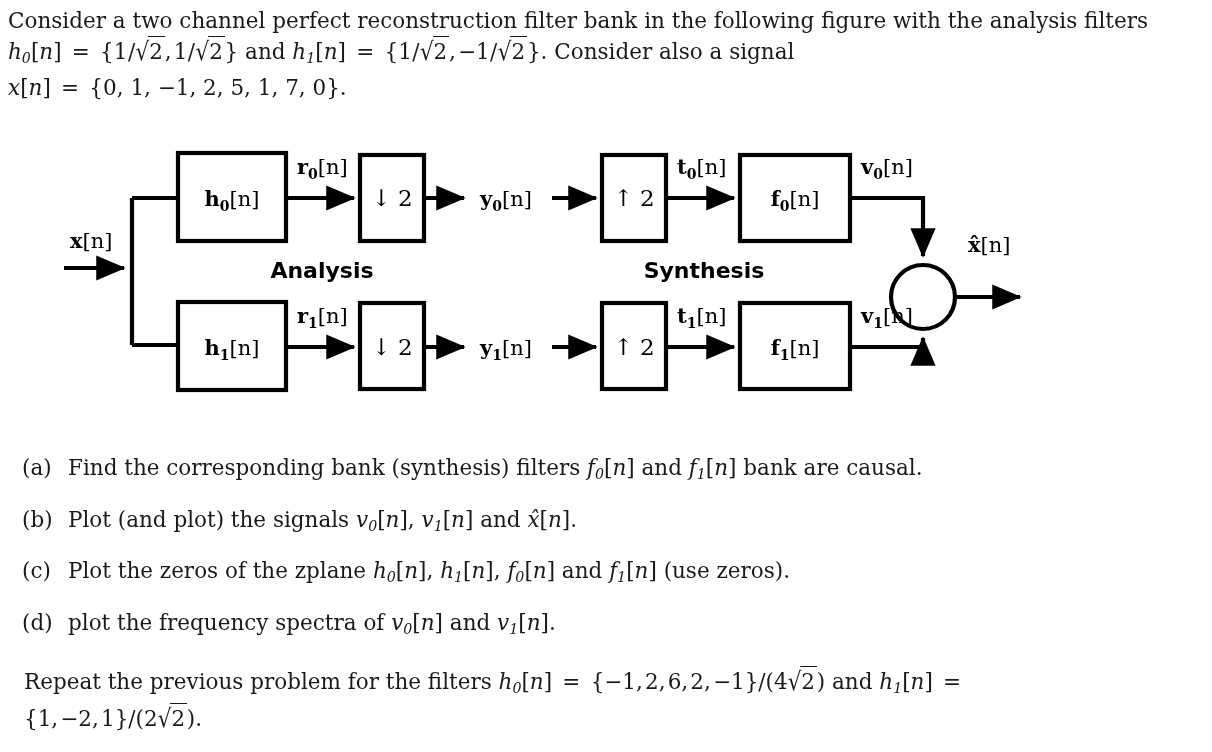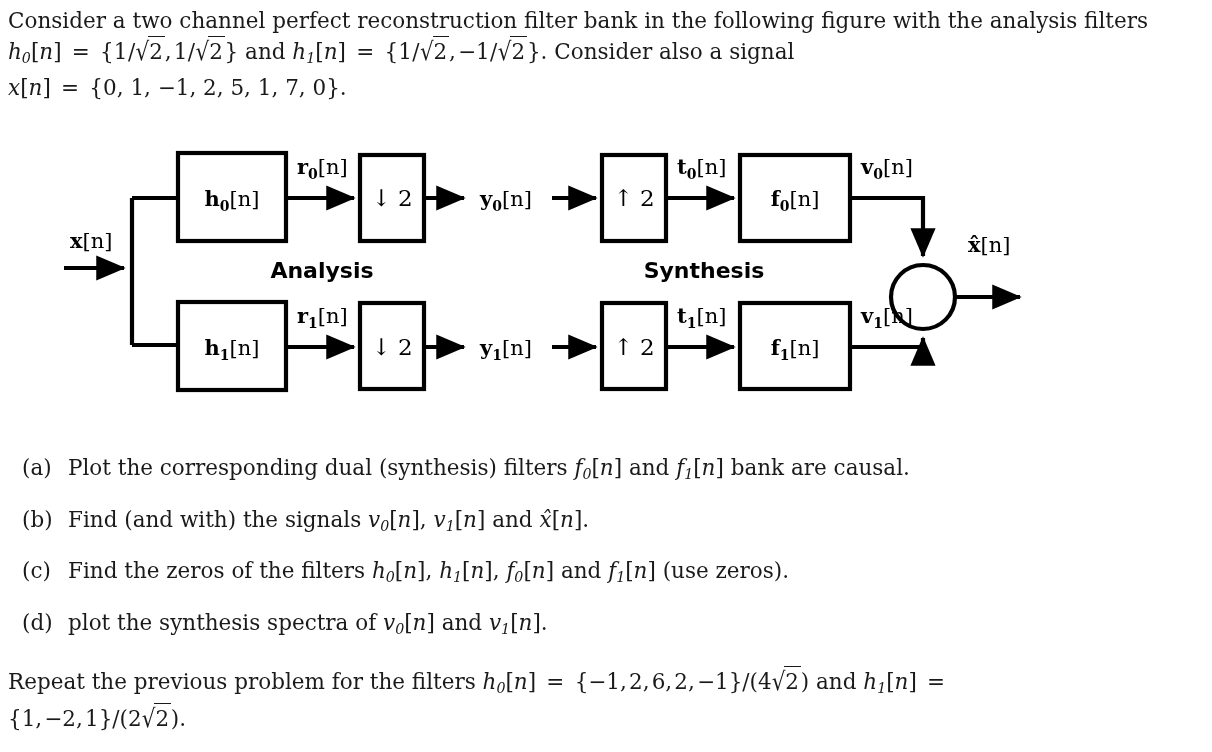--- a/index.html
+++ b/index.html
@@ -30,21 +30,21 @@
     text-align: justify;
   }
   #intro-paragraph {
     position: absolute;
     left: 8px;
     top: 6px;
     width: 1140px;
   }
   #closing-paragraph {
     position: absolute;
-    left: 8px;
+    left: 24px;
     top: 666px;
     width: 1140px;
   }
 
   
   .mi { font-style: italic; font-family: "DejaVu Serif","Liberation Serif",serif; }
   .mn { font-style: normal; }
   .sub {
     font-size: 0.66em;
     vertical-align: -0.26em;
@@ -265,56 +265,56 @@
         <tspan font-weight="bold">v</tspan><tspan class="tsub" dy="5" font-weight="bold">1</tspan><tspan dy="-5" font-weight="normal">[n]</tspan>
       </text>
     </svg>
   </div>
 
   <div id="question-list">
 
     <div class="q-item">
       <span class="q-marker">(a)</span>
       <span class="q-text">
-        <span>Plot the corresponding dual (synthesis) filters</span>
+        <span>Find the corresponding bank (synthesis) filters</span>
         <span class="nb"><span class="mi">f</span><span class="sub">0</span><span class="mn">[</span><span class="mi">n</span><span class="mn">]</span></span>
         <span>and</span>
         <span class="nb"><span class="mi">f</span><span class="sub">1</span><span class="mn">[</span><span class="mi">n</span><span class="mn">]</span></span>
         <span>bank are causal.</span>
       </span>
     </div>
 
     <div class="q-item">
       <span class="q-marker">(b)</span>
       <span class="q-text">
-        <span>Find (and with) the signals</span>
+        <span>Plot (and plot) the signals</span>
         <span class="nb"><span class="mi">v</span><span class="sub">0</span><span class="mn">[</span><span class="mi">n</span><span class="mn">],</span></span>
         <span class="nb"><span class="mi">v</span><span class="sub">1</span><span class="mn">[</span><span class="mi">n</span><span class="mn">]</span></span>
         <span>and</span>
         <span class="nb"><span class="mi">x̂</span><span class="mn">[</span><span class="mi">n</span><span class="mn">]</span><span class="mn">.</span></span>
       </span>
     </div>
 
     <div class="q-item">
       <span class="q-marker">(c)</span>
       <span class="q-text">
-        <span>Find the zeros of the filters</span>
+        <span>Plot the zeros of the zplane</span>
         <span class="nb"><span class="mi">h</span><span class="sub">0</span><span class="mn">[</span><span class="mi">n</span><span class="mn">],</span></span>
         <span class="nb"><span class="mi">h</span><span class="sub">1</span><span class="mn">[</span><span class="mi">n</span><span class="mn">],</span></span>
         <span class="nb"><span class="mi">f</span><span class="sub">0</span><span class="mn">[</span><span class="mi">n</span><span class="mn">]</span></span>
         <span>and</span>
         <span class="nb"><span class="mi">f</span><span class="sub">1</span><span class="mn">[</span><span class="mi">n</span><span class="mn">]</span></span>
         <span>(use zeros).</span>
       </span>
     </div>
 
     <div class="q-item">
       <span class="q-marker">(d)</span>
       <span class="q-text">
-        <span>plot the synthesis spectra of</span>
+        <span>plot the frequency spectra of</span>
         <span class="nb"><span class="mi">v</span><span class="sub">0</span><span class="mn">[</span><span class="mi">n</span><span class="mn">]</span></span>
         <span>and</span>
         <span class="nb"><span class="mi">v</span><span class="sub">1</span><span class="mn">[</span><span class="mi">n</span><span class="mn">]</span><span class="mn">.</span></span>
       </span>
     </div>
 
   </div>
 
   <div id="closing-paragraph" class="prose">
     <span>Repeat the previous problem for the filters</span>

